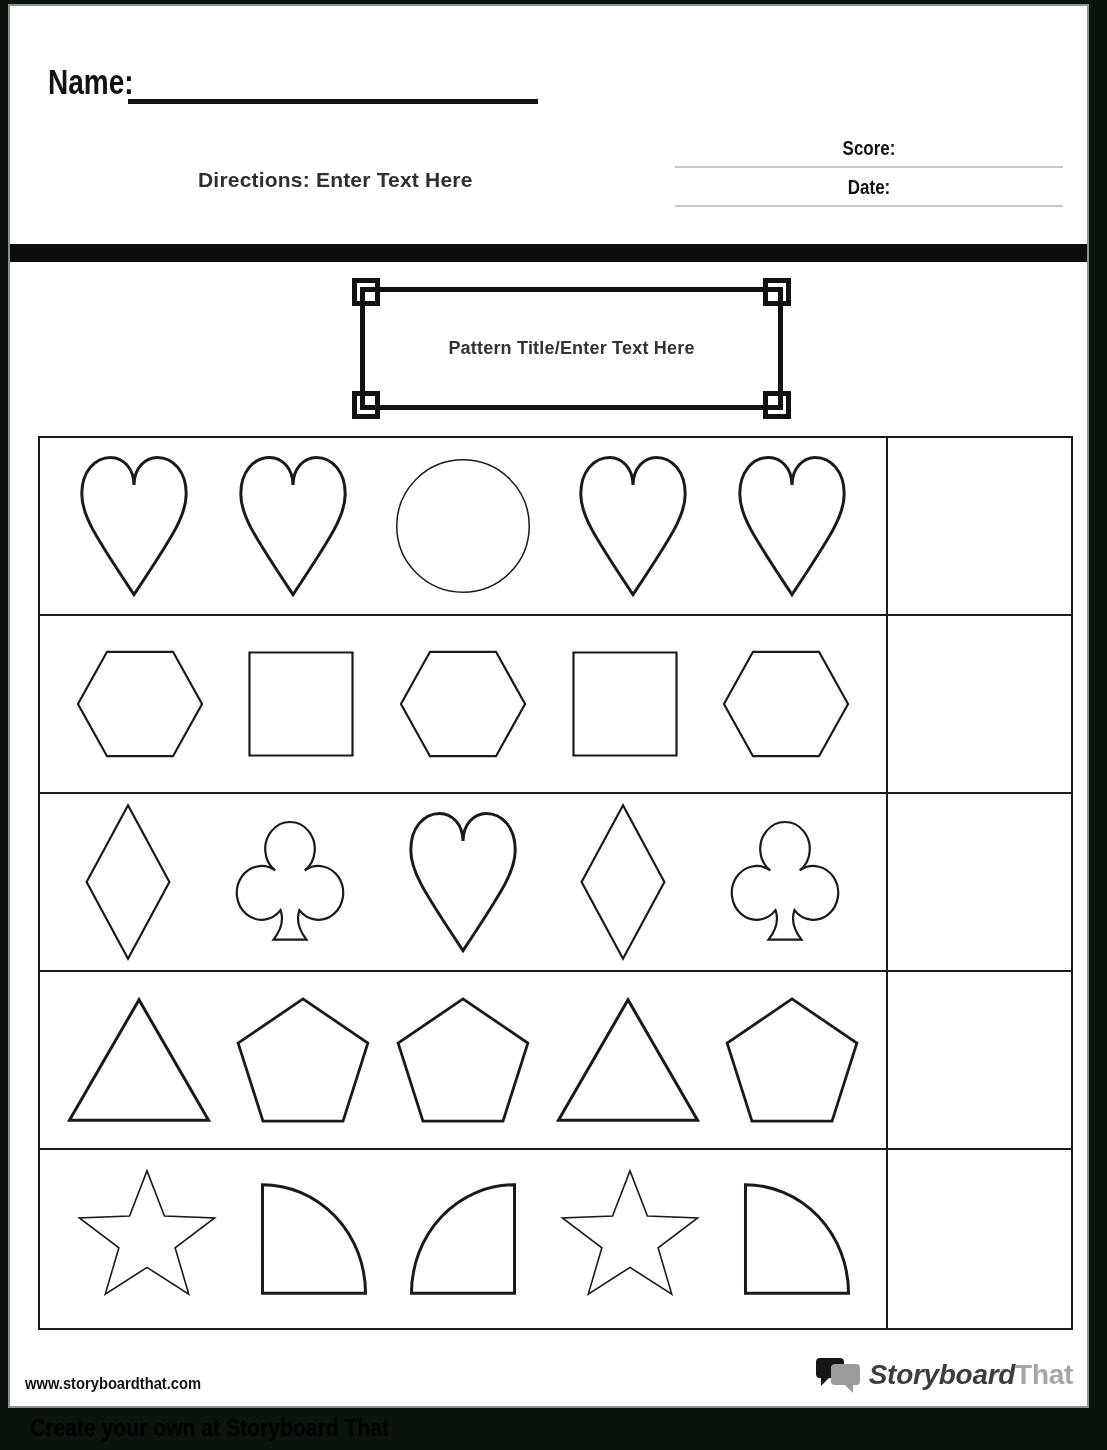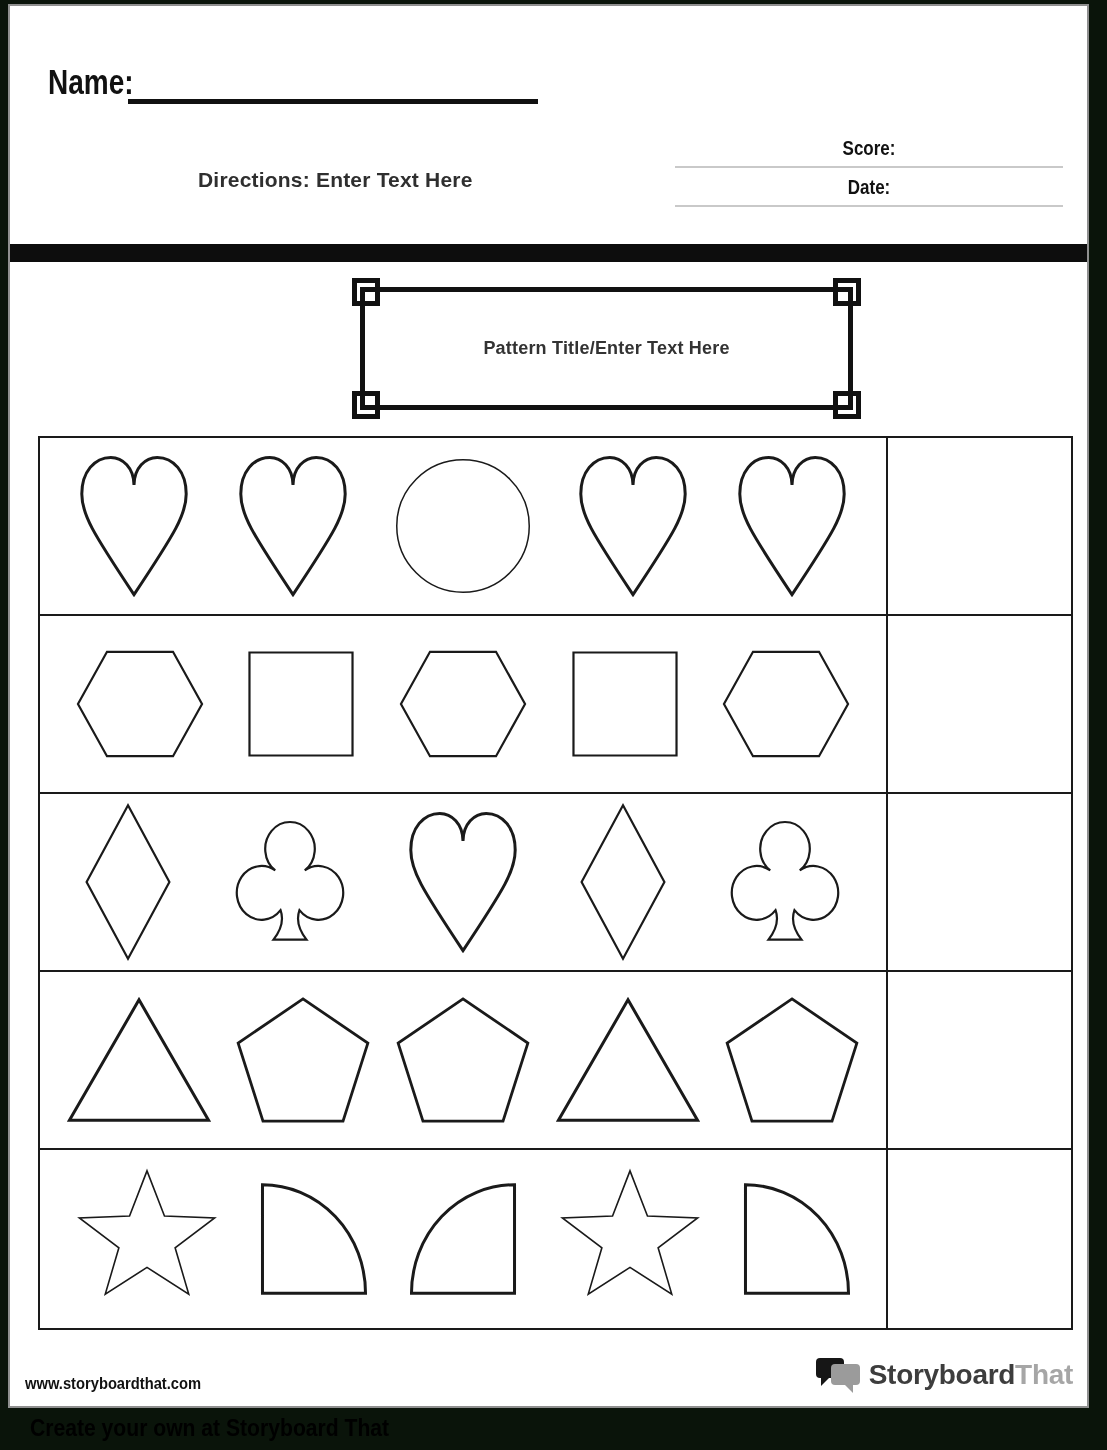--- a/index.html
+++ b/index.html
@@ -29,21 +29,21 @@
     font-weight:bold;color:var(--ink);transform:scaleX(.85);
   }
   .score-label{top:131px;}
   .date-label{top:170px;}
   .score-line,.date-line{position:absolute;left:665px;width:388px;height:2px;background:var(--line_gray);}
   .score-line{top:160px;}
   .date-line{top:199px;}
   .divider-bar{position:absolute;left:0;top:238px;width:1077px;height:18px;background:var(--bar);}
   
   .title-box{
-    position:absolute;left:350px;top:281px;width:493px;height:123px;
+    position:absolute;left:350px;top:281px;width:423px;height:123px;
     border:5px solid var(--ink);display:flex;align-items:center;justify-content:center;
   }
   .title-text{font-size:18px;font-weight:bold;color:#333;letter-spacing:.2px;}
   .corner{position:absolute;width:28px;height:28px;border:5px solid var(--ink);background:transparent;}
   .corner.tl{left:-13px;top:-14px;}
   .corner.tr{right:-13px;top:-14px;}
   .corner.bl{left:-13px;bottom:-14px;}
   .corner.br{right:-13px;bottom:-14px;}
   
   .pattern-table{
@@ -55,21 +55,21 @@
   .shapes-cell{flex:1;display:flex;align-items:center;justify-content:space-around;padding:0 14px;}
   .answer-cell{width:185px;border-left:2px solid var(--shape_stroke);}
   .shape-svg{display:block;}
   
   .footer-url{
     position:absolute;left:15px;top:1369px;font-size:16px;font-weight:bold;
     color:var(--ink);transform:scaleX(.92);transform-origin:left top;white-space:nowrap;
   }
   .logo{position:absolute;right:14px;top:1350px;display:flex;align-items:center;gap:8px;}
   .logo-text{font-size:28px;font-weight:bold;letter-spacing:-.3px;white-space:nowrap;}
-  .logo-text .p1{color:var(--logo_dark);}
+  .logo-text .p1{color:var(--logo_dark);font-style:italic;}
   .logo-text .p2{color:var(--logo_light);margin-top:36px;}
   .bottom-banner{
     position:absolute;left:30px;top:1414px;font-size:24px;font-weight:bold;
     color:var(--banner_text);transform:scaleX(.88);transform-origin:left top;white-space:nowrap;
   }
 </style>
 </head>
 <body>
 
 <div class="page">

